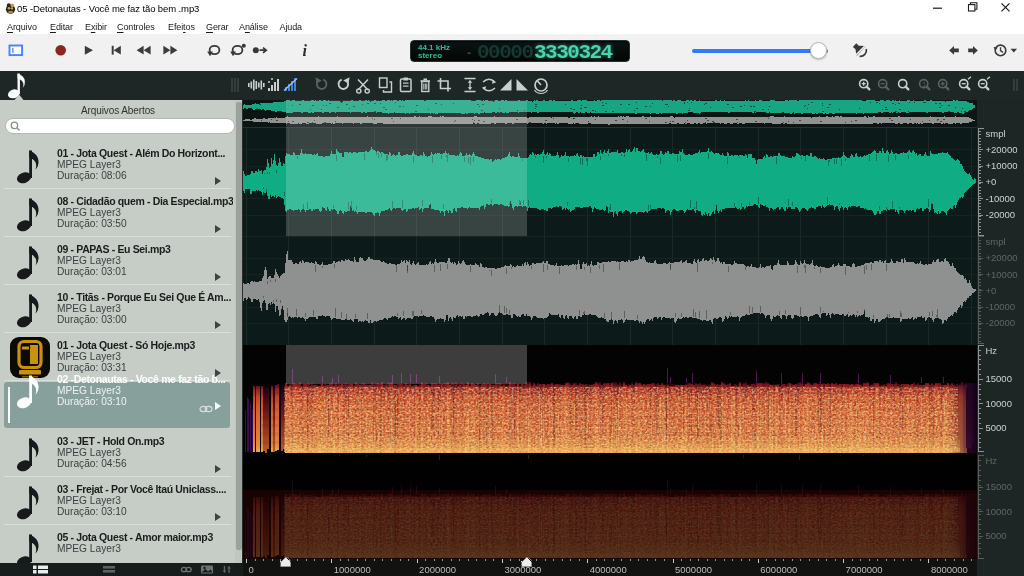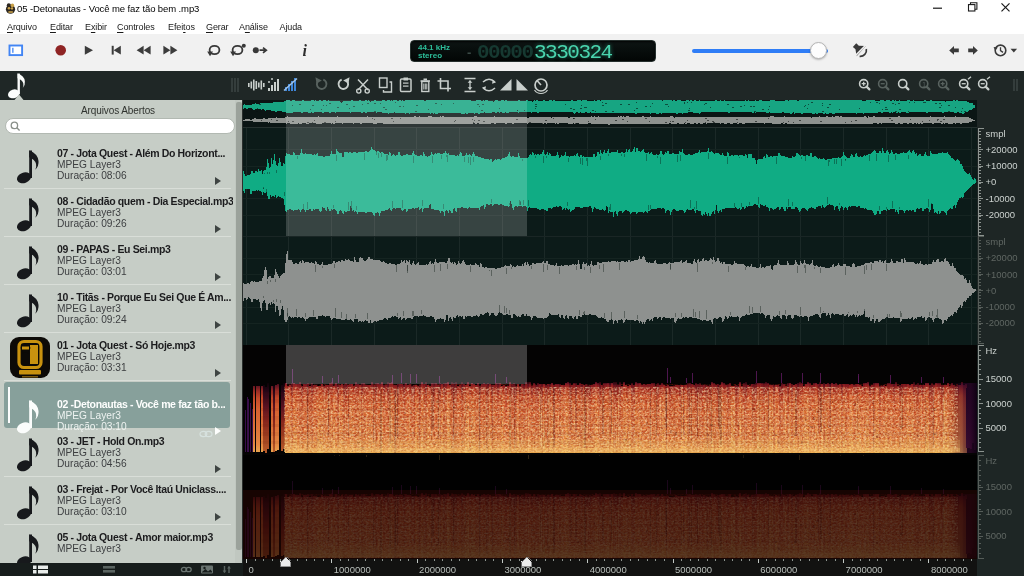--- a/index.html
+++ b/index.html
@@ -18,24 +18,24 @@
 #sthumb{left:236px;top:102px;width:5.5px;height:448px;background:#9ba29b;border-radius:2px}
 #statusbar{left:0;top:563px;width:243px;height:13px;background:#171d1c}
 .item{left:0;width:234px;height:48px}
 .isep{left:4px;width:227px;height:1px;background:#d9ded8}
 .ttl{position:absolute;left:57px;top:6.5px;width:176px;font-size:10.5px;font-weight:bold;color:#1c1c1e;white-space:nowrap;overflow:hidden;letter-spacing:-0.35px}
 .ln2{position:absolute;left:57px;top:18.5px;font-size:10.2px;color:#3c3e40}
 .ln3{position:absolute;left:57px;top:29.5px;font-size:10.2px;color:#3c3e40}
 .tri{position:absolute;left:215px;top:36px;width:0;height:0;border-left:6px solid #3e4442;border-top:4px solid transparent;border-bottom:4px solid transparent}
 .note{position:absolute;left:16px;top:6px}
 #seld{left:4px;top:381.5px;width:226px;height:46.5px;background:#87a09b;border-radius:3px}
-#dispbox{left:410px;top:39.5px;width:246px;height:22px;background:linear-gradient(180deg,#0d1413,#020605);border-radius:4px;border:1px solid #26302e;box-shadow:inset 0 1px 2px rgba(0,0,0,.8)}
+#dispbox{left:410px;top:39.5px;width:220px;height:22px;background:linear-gradient(180deg,#0d1413,#020605);border-radius:4px;border:1px solid #26302e;box-shadow:inset 0 1px 2px rgba(0,0,0,.8)}
 #khz{left:7px;top:3px;font-size:8px;font-weight:bold;color:#2dbf9b;line-height:8px}
 #ghost{left:66px;top:0px;font-family:"Liberation Mono",monospace;font-weight:bold;font-size:21px;letter-spacing:-1.5px;color:#163931}
-#digits{left:123px;top:0px;font-family:"Liberation Mono",monospace;font-weight:normal;font-size:21px;letter-spacing:-1.5px;color:#4ad4ae;text-shadow:0 0 4px rgba(60,220,175,.55)}
+#digits{left:123px;top:0px;font-family:"Liberation Mono",monospace;font-weight:bold;font-size:21px;letter-spacing:-1.5px;color:#4ad4ae;text-shadow:0 0 4px rgba(60,220,175,.55)}
 #dash{left:56px;top:4px;font-size:13px;color:#3a4a46;font-weight:bold}
 #slider{left:692px;top:49px;width:136px;height:3.5px;background:#2f7df6;border-radius:2px}
 #knob{left:810px;top:41.5px;width:17px;height:17px;background:#fdfdfd;border:1px solid #b5b5b5;border-radius:50%;box-shadow:0 1px 2px rgba(0,0,0,.25)}
 svg{display:block}
 .icon{position:absolute}
 </style></head><body>
 <div id="titlebar" class="abs"></div>
 <svg class="icon" style="left:5px;top:2px" width="11" height="12" viewBox="0 0 11 12">
     <ellipse cx="5.5" cy="7.2" rx="4.6" ry="4.6" fill="#2b2620"></ellipse>
     <circle cx="3.8" cy="3.2" r="2" fill="#2b2620"></circle>
@@ -197,37 +197,37 @@
 <div id="seld" class="abs"></div>
 <div class="abs" style="left:7.5px;top:387px;width:2px;height:36px;background:#fdfdfd"></div>
 <div class="item abs" style="top:140.6px">
     <div class="note">
       <svg width="27" height="37" viewBox="0 0 27 37">
         <ellipse cx="8.0" cy="30.8" rx="7.2" ry="5.2" fill="#17191c" transform="rotate(-20 8.0 30.8)"></ellipse>
         <rect x="13.2" y="3.5" width="2.8" height="27.5" fill="#17191c"></rect>
         <path d="M 13.2 3.5 q 8.5 3 9.3 10.5 q 0.5 5 -3.2 8.8 q 2.6 -6 -1.6 -9.8 q -2.6 -2.4 -4.5 -2.8 Z" fill="#17191c"></path>
       </svg>
     </div>
-    <div class="ttl" style="color:#1c1c1e">07 - Jota Quest - Além Do Horizont...</div>
+    <div class="ttl" style="color:#1c1c1e">01 - Jota Quest - Além Do Horizont...</div>
     <div class="ln2" style="color:#3c3e40">MPEG Layer3</div>
     <div class="ln3" style="color:#3c3e40">Duração: 08:06</div>
     <div class="tri"></div>
     <div class="isep abs" style="top:47.4px"></div>
   </div>
 <div class="item abs" style="top:188.6px">
     <div class="note">
       <svg width="27" height="37" viewBox="0 0 27 37">
         <ellipse cx="8.0" cy="30.8" rx="7.2" ry="5.2" fill="#17191c" transform="rotate(-20 8.0 30.8)"></ellipse>
         <rect x="13.2" y="3.5" width="2.8" height="27.5" fill="#17191c"></rect>
         <path d="M 13.2 3.5 q 8.5 3 9.3 10.5 q 0.5 5 -3.2 8.8 q 2.6 -6 -1.6 -9.8 q -2.6 -2.4 -4.5 -2.8 Z" fill="#17191c"></path>
       </svg>
     </div>
     <div class="ttl" style="color:#1c1c1e">08 - Cidadão quem - Dia Especial.mp3</div>
     <div class="ln2" style="color:#3c3e40">MPEG Layer3</div>
-    <div class="ln3" style="color:#3c3e40">Duração: 09:26</div>
+    <div class="ln3" style="color:#3c3e40">Duração: 03:50</div>
     <div class="tri"></div>
     <div class="isep abs" style="top:47.4px"></div>
   </div>
 <div class="item abs" style="top:236.6px">
     <div class="note">
       <svg width="27" height="37" viewBox="0 0 27 37">
         <ellipse cx="8.0" cy="30.8" rx="7.2" ry="5.2" fill="#17191c" transform="rotate(-20 8.0 30.8)"></ellipse>
         <rect x="13.2" y="3.5" width="2.8" height="27.5" fill="#17191c"></rect>
         <path d="M 13.2 3.5 q 8.5 3 9.3 10.5 q 0.5 5 -3.2 8.8 q 2.6 -6 -1.6 -9.8 q -2.6 -2.4 -4.5 -2.8 Z" fill="#17191c"></path>
       </svg>
@@ -241,21 +241,21 @@
 <div class="item abs" style="top:284.6px">
     <div class="note">
       <svg width="27" height="37" viewBox="0 0 27 37">
         <ellipse cx="8.0" cy="30.8" rx="7.2" ry="5.2" fill="#17191c" transform="rotate(-20 8.0 30.8)"></ellipse>
         <rect x="13.2" y="3.5" width="2.8" height="27.5" fill="#17191c"></rect>
         <path d="M 13.2 3.5 q 8.5 3 9.3 10.5 q 0.5 5 -3.2 8.8 q 2.6 -6 -1.6 -9.8 q -2.6 -2.4 -4.5 -2.8 Z" fill="#17191c"></path>
       </svg>
     </div>
     <div class="ttl" style="color:#1c1c1e">10 - Titãs  - Porque Eu Sei Que É Am...</div>
     <div class="ln2" style="color:#3c3e40">MPEG Layer3</div>
-    <div class="ln3" style="color:#3c3e40">Duração: 09:24</div>
+    <div class="ln3" style="color:#3c3e40">Duração: 03:00</div>
     <div class="tri"></div>
     <div class="isep abs" style="top:47.4px"></div>
   </div>
 <div class="item abs" style="top:332.6px">
     <div class="abs" style="left:10px;top:4px">
       <svg width="40" height="41" viewBox="0 0 40 41">
         <rect x="0" y="0" width="40" height="41" rx="9" fill="#0c0a07"></rect>
         <rect x="9" y="4.5" width="22" height="26" rx="5" fill="none" stroke="#c8920f" stroke-width="3.2"></rect>
         <rect x="20" y="8" width="8" height="19" fill="#c8920f"></rect>
         <path d="M 15.5 7 l 1.7 3.4 3.8 .4 -2.8 2.5 .8 3.7 -3.5 -1.9 -3.3 1.9 .7 -3.7 -2.8 -2.5 3.7 -.4 Z" fill="#0c0a07"></path>
@@ -263,21 +263,21 @@
         <rect x="9" y="33" width="22" height="4.5" rx="1" fill="#c8920f"></rect>
         <rect x="12" y="39" width="16" height="1.5" fill="#7a5a10"></rect>
       </svg>
     </div>
     <div class="ttl" style="color:#1c1c1e">01 - Jota Quest - Só Hoje.mp3</div>
     <div class="ln2" style="color:#3c3e40">MPEG Layer3</div>
     <div class="ln3" style="color:#3c3e40">Duração: 03:31</div>
     <div class="tri"></div>
     <div class="isep abs" style="top:47.4px"></div>
   </div>
-<div class="item abs" style="top:391px">
+<div class="item abs" style="top:366px">
     <div class="note">
       <svg width="27" height="37" viewBox="0 0 27 37">
         <ellipse cx="8.0" cy="30.8" rx="7.2" ry="5.2" fill="#fbfdfc" transform="rotate(-20 8.0 30.8)"></ellipse>
         <rect x="13.2" y="3.5" width="2.8" height="27.5" fill="#fbfdfc"></rect>
         <path d="M 13.2 3.5 q 8.5 3 9.3 10.5 q 0.5 5 -3.2 8.8 q 2.6 -6 -1.6 -9.8 q -2.6 -2.4 -4.5 -2.8 Z" fill="#fbfdfc"></path>
       </svg>
     </div>
     <div class="ttl" style="color:#fdfefd">02 -Detonautas - Você me faz tão b...</div>
     <div class="ln2" style="color:#eef3f1">MPEG Layer3</div>
     <div class="ln3" style="color:#eef3f1">Duração: 03:10</div>

